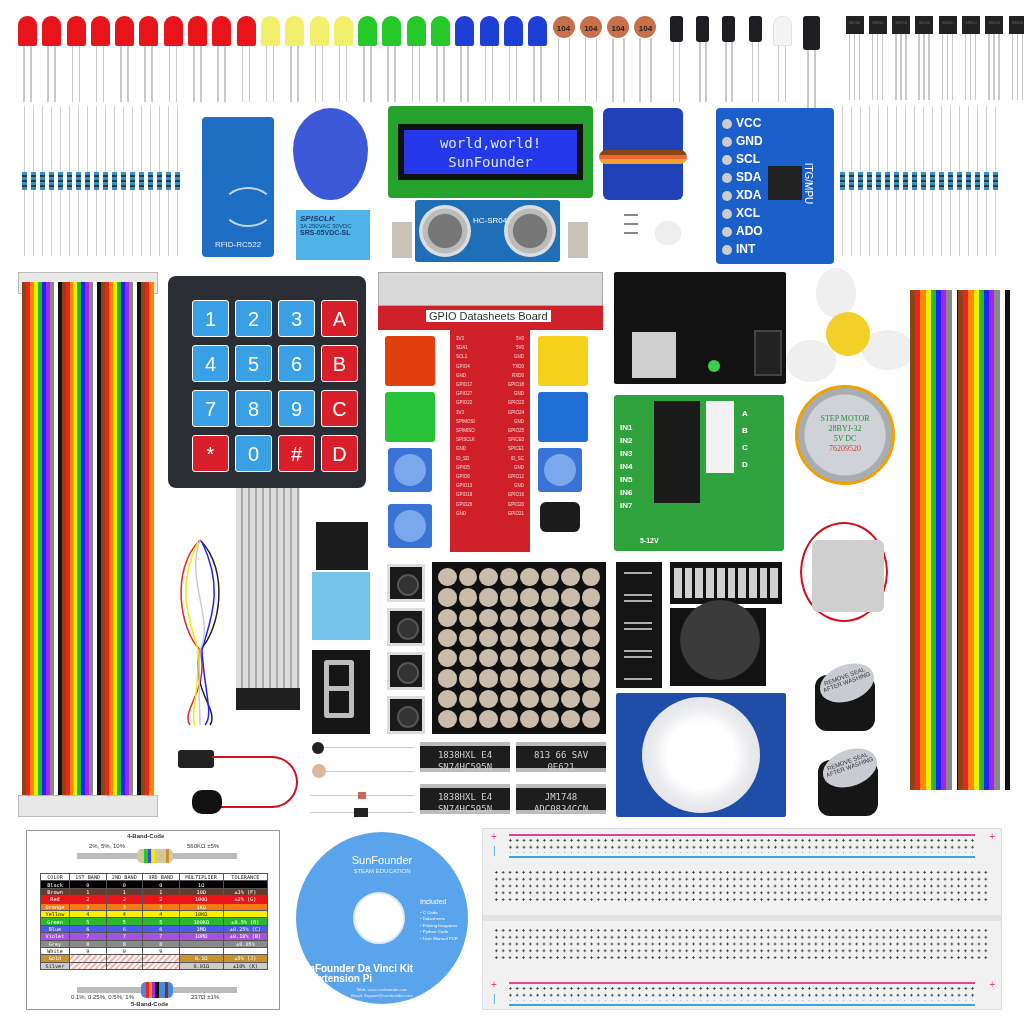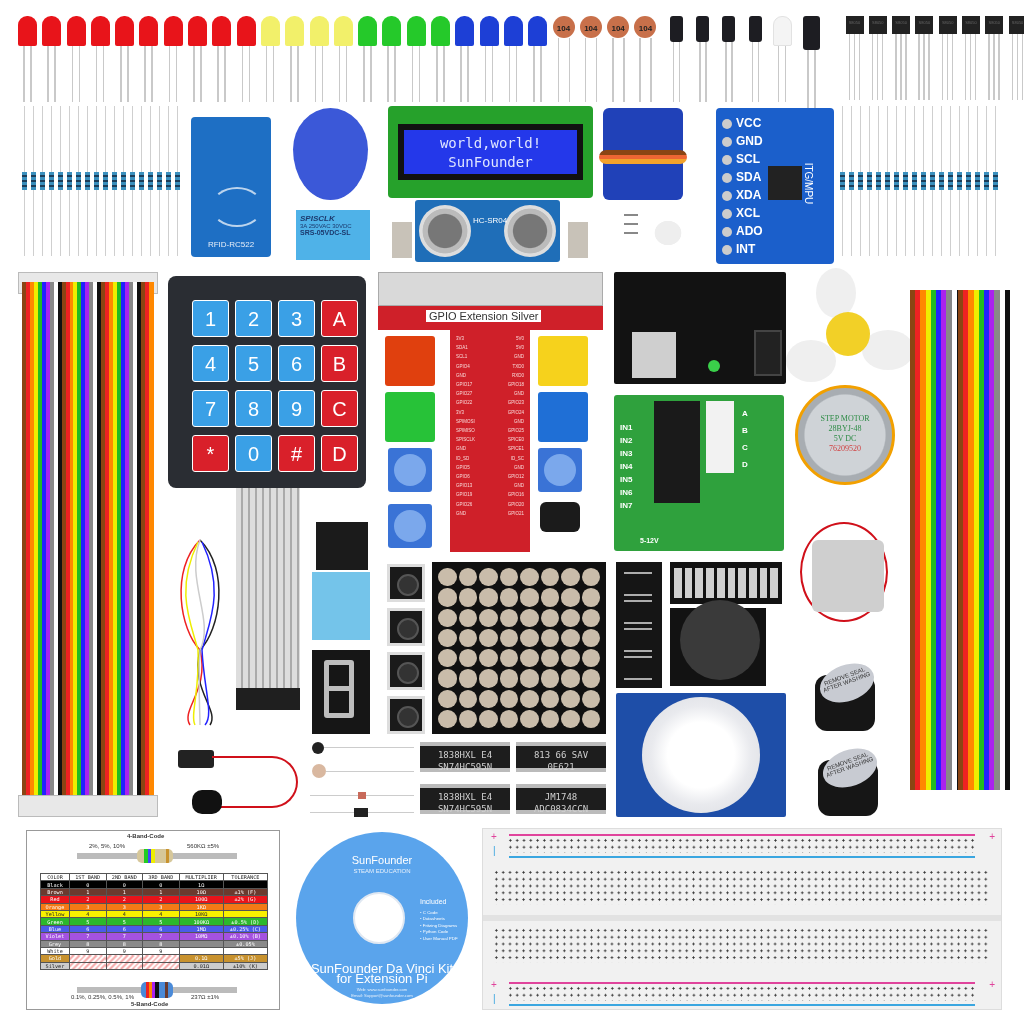--- a/index.html
+++ b/index.html
@@ -20,21 +20,21 @@
 .tr{width:18px;height:88px;position:relative}
 .tr .body{position:absolute;top:0;left:0;width:18px;height:18px;background:#222;color:#666;font-size:4px;text-align:center;padding-top:4px}
 .tr .leg{position:absolute;top:18px;width:1.5px;height:66px;background:#c9c9c9}
 
 .res-bank{position:absolute;display:flex;gap:4px}
 .res{width:5px;height:150px;position:relative}
 .res .wire{position:absolute;left:2px;top:0;width:1px;height:150px;background:#cfcfcf}
 .res .band{position:absolute;left:0;top:66px;width:5px;height:18px;background:repeating-linear-gradient(#3a8fbd 0 3px,#1b3d5a 3px 5px)}
 
 .pcb-blue{background:#1e6fc4;border-radius:4px}
-.rfid{left:191px;top:117px;width:80px;height:140px}
+.rfid{left:202px;top:117px;width:72px;height:140px}
 .rfid-label{position:absolute;bottom:8px;left:0;width:100%;text-align:center;color:#e6eef8;font-size:8px}
 .rfid-waves{position:absolute;top:70px;left:20px;width:52px;height:40px;border:2px solid rgba(255,255,255,.7);border-radius:50%;border-left-color:transparent;border-right-color:transparent}
 .tag{left:293px;top:108px;width:75px;height:92px;background:#3b58d8;border-radius:50% 50% 50% 50%/45% 45% 55% 55%}
 .relay{left:296px;top:210px;width:74px;height:50px;background:#4fb2e8;color:#1c3a6e;font-size:6px;padding:4px}
 .relay .brand{font-weight:bold;font-style:italic;font-size:8px}
 .relay .model{font-size:7px;font-weight:bold}
 .lcd{left:388px;top:106px;width:205px;height:92px;background:#26a12b;border-radius:4px}
 .lcd-screen{position:absolute;left:10px;top:18px;width:185px;height:56px;background:#111;padding:6px}
 .lcd-text{width:100%;height:100%;background:#2438ea;color:#dfe6ff;font-family:"DejaVu Sans Mono",monospace;font-size:14px;text-align:center;line-height:19px;padding-top:4px}
 .sonar{left:415px;top:200px;width:145px;height:62px;background:#1f6eb8;border-radius:3px}
@@ -114,21 +114,21 @@
 .chart-table td,.chart-table th{border:0.5px solid #555;height:7.4px;padding:0 2px;text-align:center}
 .chart-table th{background:#fff;color:#222;font-weight:normal}
 .chart-res{position:absolute;height:6px;background:#bbb}
 
 .cd{left:296px;top:832px;width:172px;height:172px;border-radius:50%;background:#5aa4ec}
 .cd-hole{position:absolute;left:57px;top:60px;width:52px;height:52px;border-radius:50%;background:#fff;border:2px solid #e0e8f2}
 .cd-brand{position:absolute;left:0;top:22px;width:100%;text-align:center;color:#fff;font-size:11px}
 .cd-sub{position:absolute;left:0;top:36px;width:100%;text-align:center;color:#e8f1fb;font-size:6px}
 .cd-incl{position:absolute;left:124px;top:66px;color:#fff;font-size:7px}
 .cd-list{position:absolute;left:124px;top:78px;color:#fff;font-size:4.4px;line-height:6.4px;list-style:none}
-.cd-title{position:absolute;left:0;top:132px;width:100%;text-align:center;color:#fff;font-size:13px;font-weight:normal;line-height:10px}
+.cd-title{position:absolute;left:0;top:132px;width:100%;text-align:left;color:#fff;font-size:10px;font-weight:bold;line-height:10px}
 .cd-foot{position:absolute;left:0;top:155px;width:100%;text-align:center;color:#e8f1fb;font-size:4.2px;line-height:6px}
 
 .bb{left:482px;top:828px;width:520px;height:182px;background:#f1f1f1;border:1px solid #ddd}
 .bb-rail{position:absolute;left:0;width:100%;height:28px}
 .bb-line{position:absolute;left:26px;right:26px;height:1.5px}
 .bb-holes{position:absolute;left:24px;right:24px;background-image:radial-gradient(#333 0 0.9px,transparent 1.2px);background-size:6.8px 6.8px}
 .bb-sign{position:absolute;font-size:10px}
 </style>
 </head>
 <body>
@@ -558,21 +558,21 @@
     <div class="key blue">0</div>
     <div class="key red">#</div>
     <div class="key red">D</div>
   </div>
 </div>
 <div class="abs keypad-cable"></div>
 <div class="abs keypad-conn"></div>
 
 <div class="abs gpio-hdr"></div>
 <div class="abs gpio-board">
-  <div class="gpio-title">GPIO Extension Silver</div>
+  <div class="gpio-title">GPIO Datasheets Board</div>
 </div>
 <div class="abs gpio-stem">
   <div class="gpio-pins" id="gpio-pins">
       <span>3V3</span>
       <span style="text-align: right;">5V0</span>
       <span>SDA1</span>
       <span style="text-align: right;">5V0</span>
       <span>SCL1</span>
       <span style="text-align: right;">GND</span>
       <span>GPIO4</span>
@@ -646,21 +646,21 @@
   <div class="abs" style="left:26px;top:142px;color:#fff;font-size:7px;font-weight:bold">5-12V</div>
 </div>
 
 <div class="abs fan-blade" style="left:816px;top:268px;width:40px;height:50px"></div>
 <div class="abs fan-blade" style="left:862px;top:330px;width:52px;height:40px"></div>
 <div class="abs fan-blade" style="left:786px;top:340px;width:50px;height:42px"></div>
 <div class="abs fan-hub"></div>
 <div class="abs stepper">
   <div class="stepper-txt">
     <div>STEP  MOTOR</div>
-    <div>28BYJ-48</div>
+    <div>28BYJ-32</div>
     <div>5V  DC</div>
     <div style="color:#d04040">76209520</div>
   </div>
 </div>
 <div class="abs" style="left:800px;top:522px;width:88px;height:100px;border:2px solid #d0101a;border-radius:50%"></div>
 <div class="abs dcmotor"></div>
 
 <div class="abs dupont" style="left:910px"></div>
 <div class="abs dupont" style="left:958px"></div>
 

